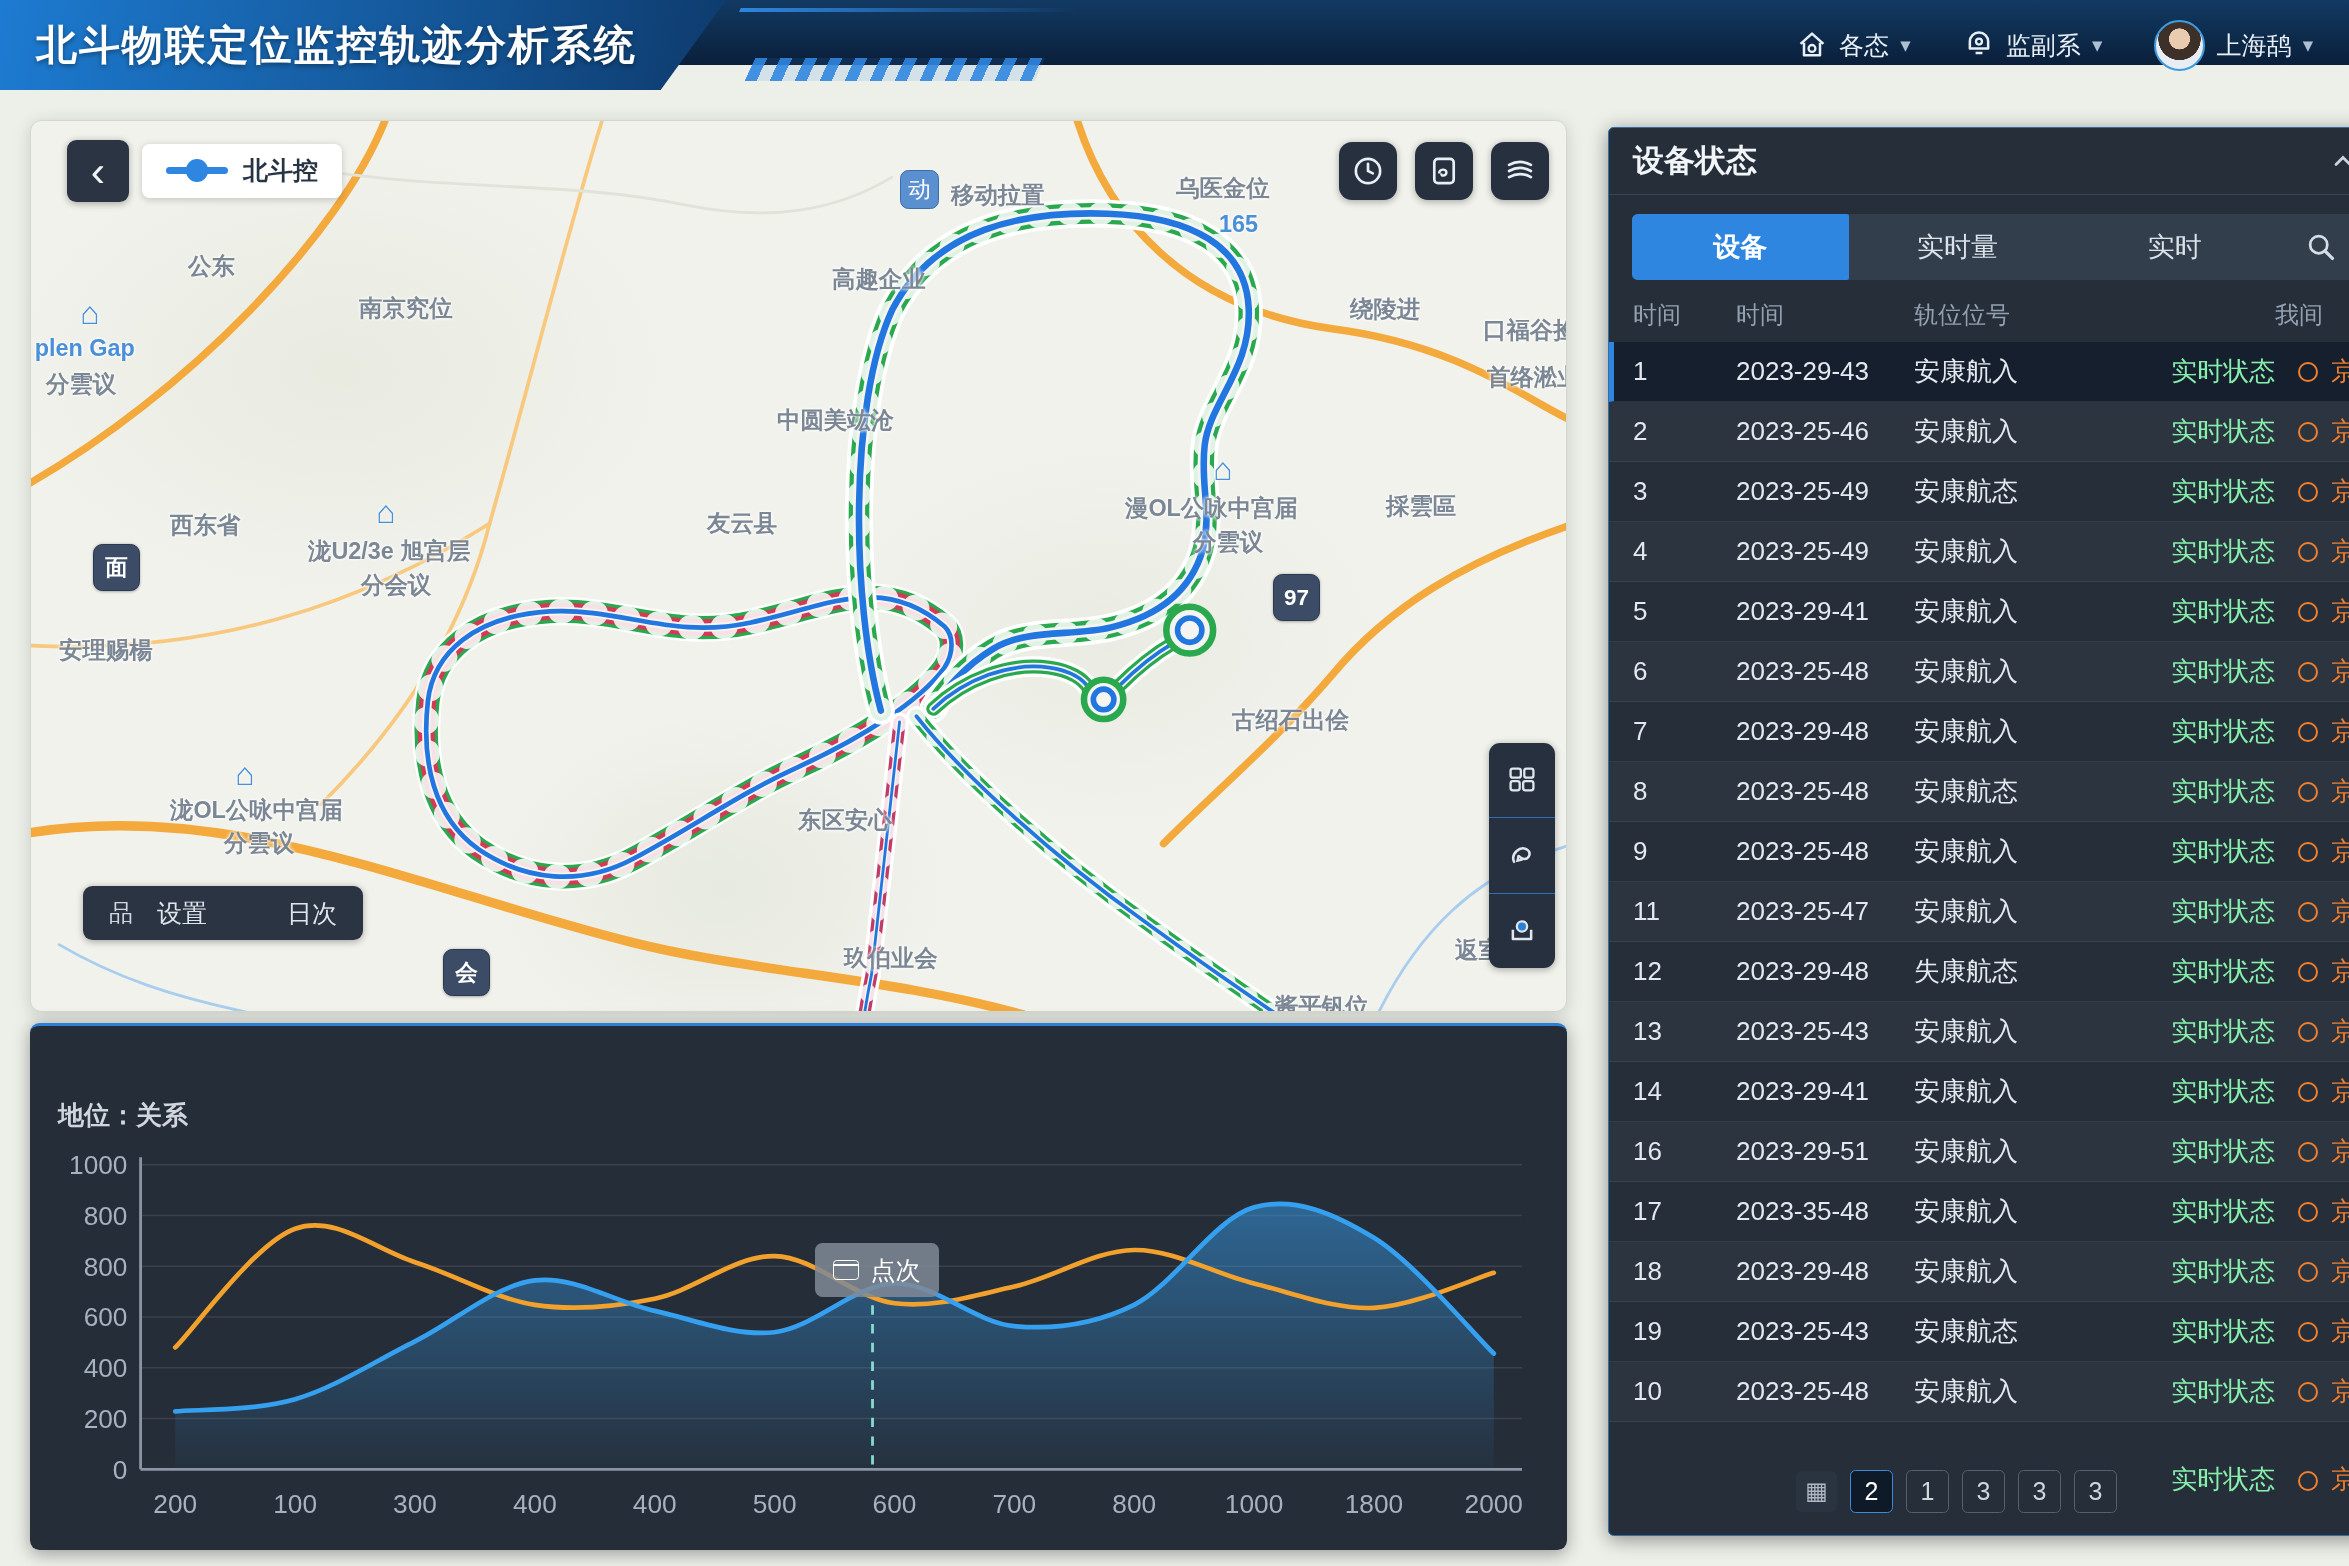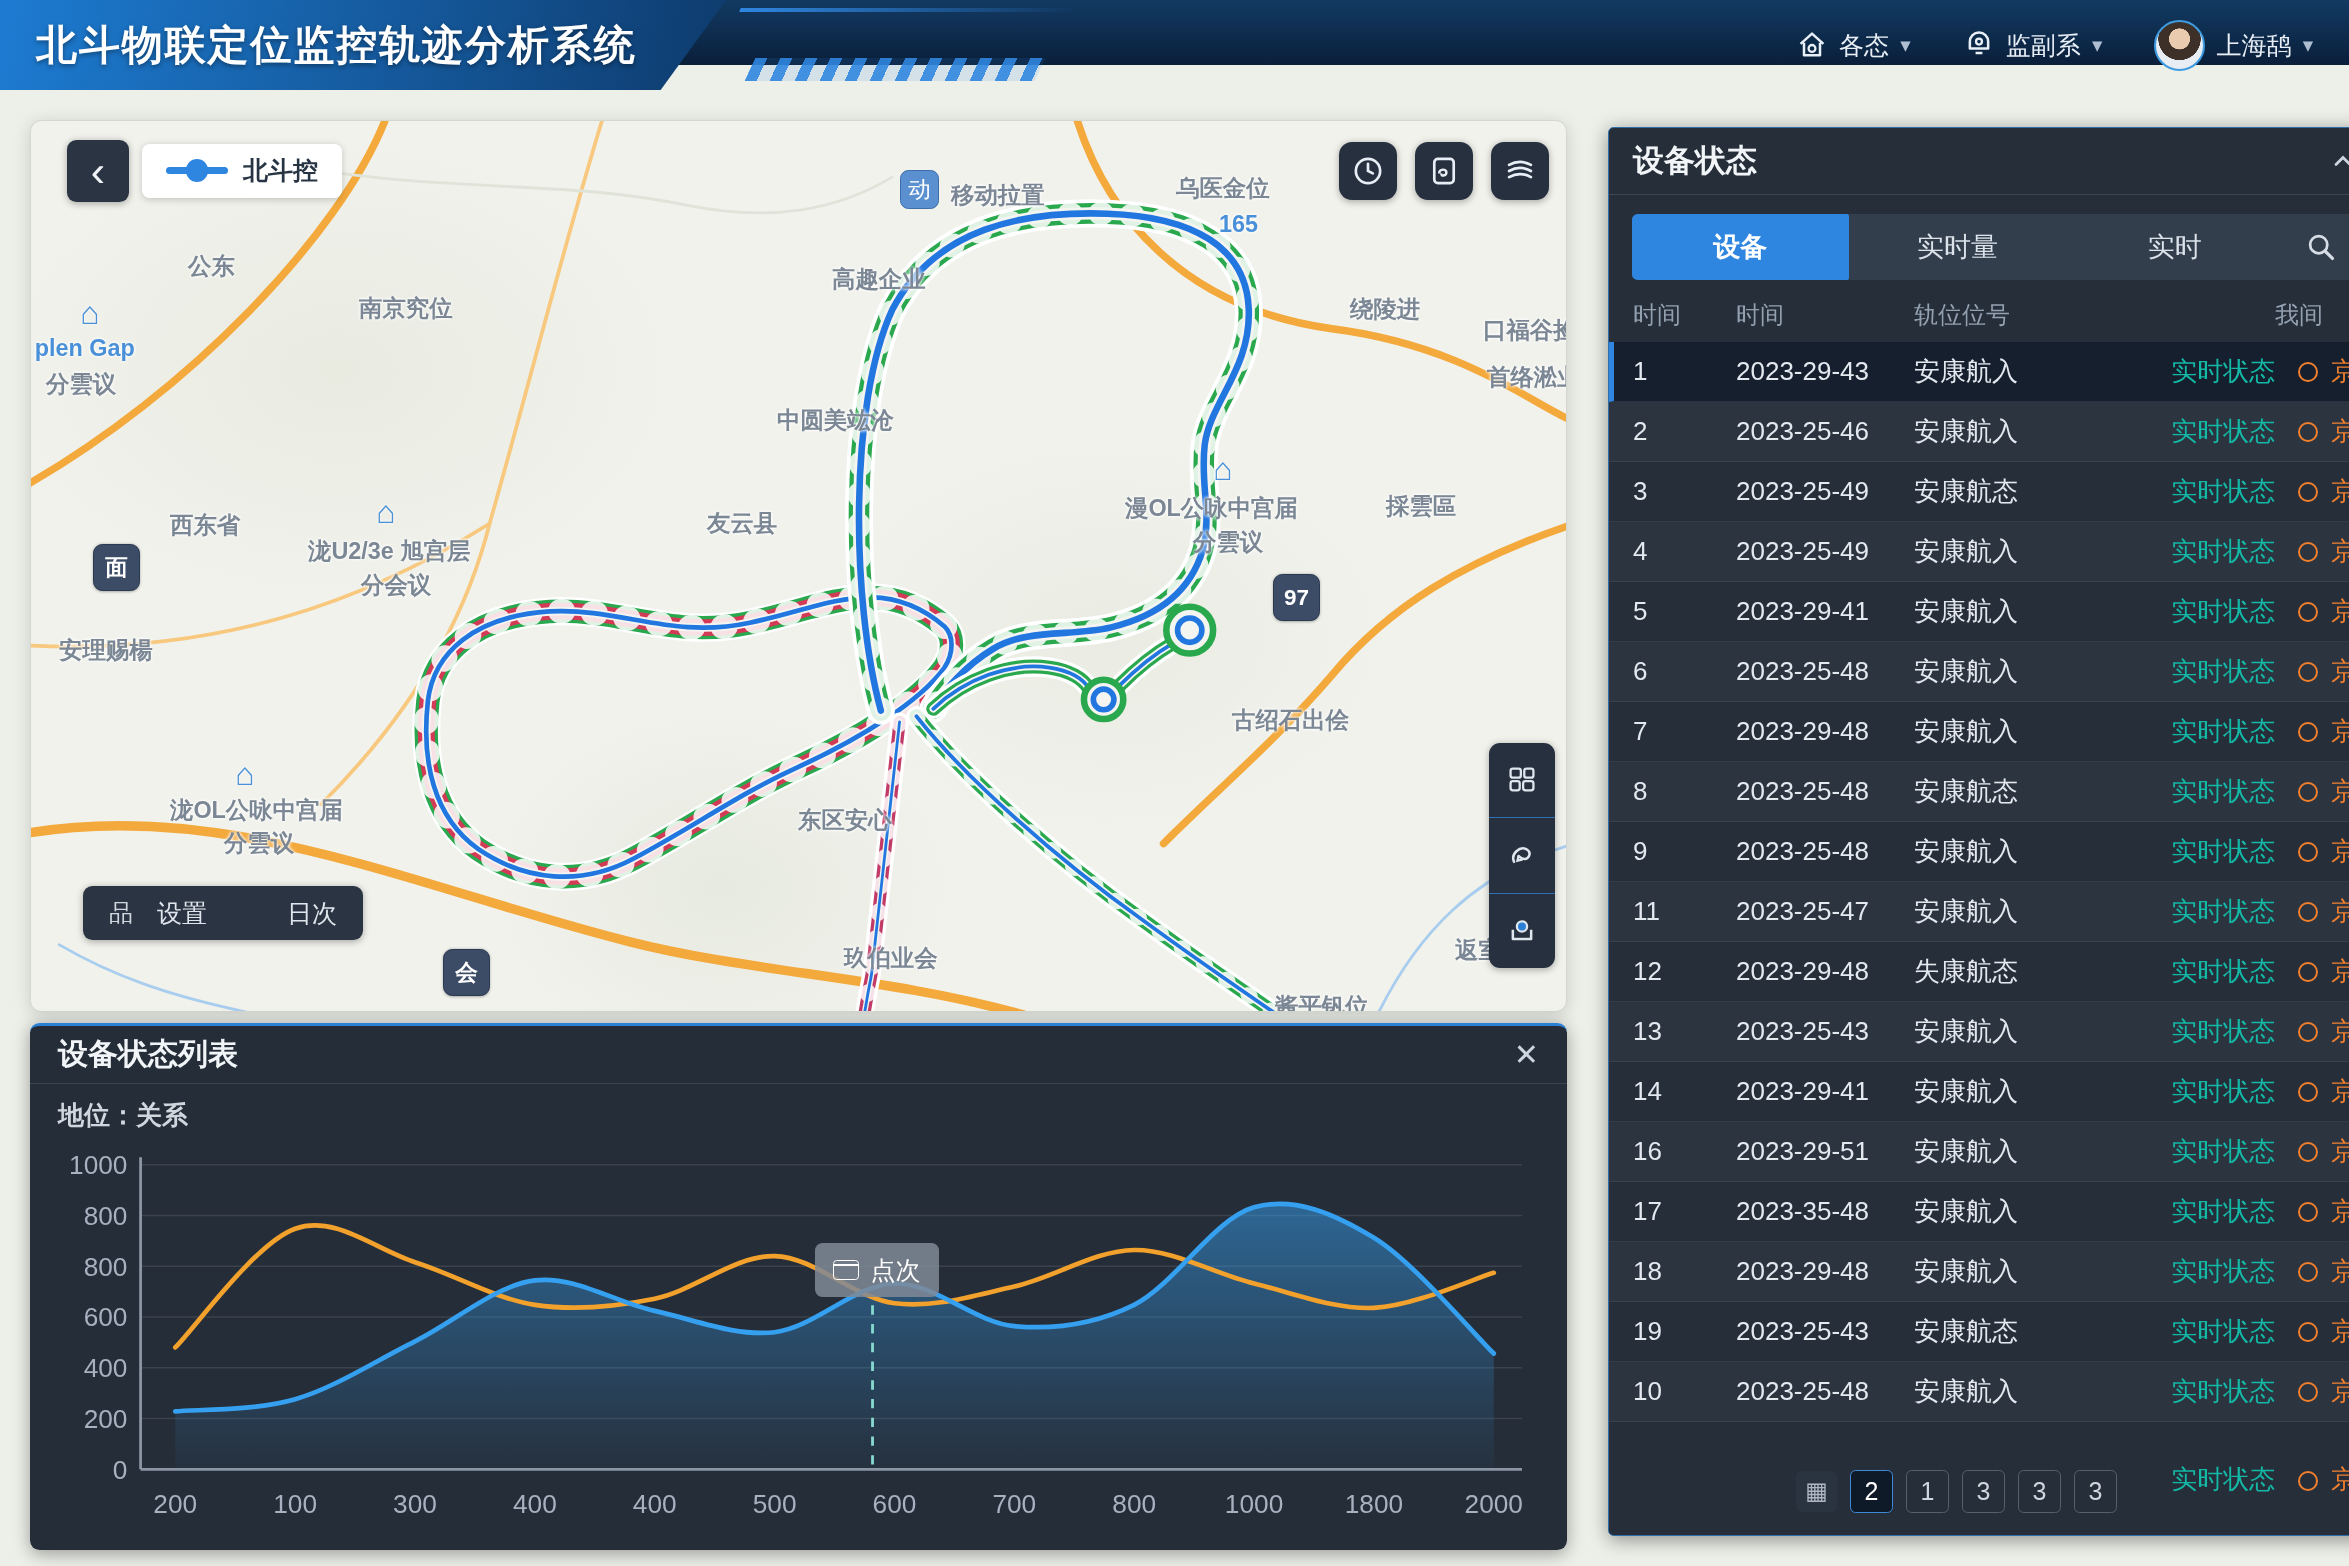--- a/index.html
+++ b/index.html
@@ -104,21 +104,21 @@
   .dtab.active{background:#2f86e0;color:#fff;font-weight:700;border-radius:2px}
   .dp-search{width:75px;height:100%;display:flex;align-items:center;justify-content:center;cursor:pointer}
   .dp-cols{height:54px;margin-top:7.5px;display:grid;grid-template-columns:103px 178px 234px 1fr;align-items:center;padding:0 24px;color:#93a0b0;font-size:24px}
   .dp-cols :last-child{text-align:right;padding-right:34px}
   .dp-rows{flex:1;overflow:hidden;display:flex;flex-direction:column}
   .trow{height:60px;flex:0 0 60px;display:grid;grid-template-columns:103px 178px 234px 1fr;align-items:center;padding:0 24px;
     font-size:26px;color:#e4e9f0;border-bottom:0.9px solid rgba(80,92,108,.35);cursor:pointer}
   .trow:nth-child(even){background:rgba(255,255,255,.03)}
   .trow.selected{background:#151f2d;border-left:5.6px solid #2f86e0;padding-left:19px}
   .c-status{text-align:right;white-space:nowrap}
-  .st{color:#14b8a6}
+  .st{color:#86efac}
   .ring{display:inline-block;width:20.6px;height:20.6px;border:2.8px solid #f07f2e;border-radius:50%;margin:0 5.6px 0 15px;vertical-align:-2.8px}
   .tag{color:#f07f2e}
   .dp-pager{height:82px;display:flex;align-items:center;gap:13px;padding:0 24px 5.6px 187px;position:relative}
   .pgicon{width:41px;height:41px;border-radius:5.6px;display:flex;align-items:center;justify-content:center;color:#aeb6c2;font-size:24px;background:#2a3440;cursor:pointer}
   .pg{width:43px;height:43px;border-radius:5.6px;border:1.9px solid #55606e;color:#cfd6de;font-size:25px;display:flex;align-items:center;justify-content:center;cursor:pointer}
   .pg.active{border-color:#3f8ad8;background:#0f1a28;color:#fff}
   .peek{position:absolute;right:24px;top:9.4px;font-size:26px;white-space:nowrap}
 </style>
 </head>
 <body>
@@ -388,24 +388,20 @@
         <text x="1434" y="520" class="xt" text-anchor="middle">1800</text>
         <text x="1561.9" y="520" class="xt" text-anchor="middle">2000</text>
       </g>
     <line x1="118" y1="140" x2="118" y2="473" class="ax"></line>
     <line x1="118" y1="473" x2="1592" y2="473" class="ax"></line>
     <path fill="url(#gblue)" stroke="none" d="M 155,411.25 C 176.31666666666666,409.0833333333333 240.26666666666665,410.7083333333333 282.9,398.25 C 325.5333333333333,385.7916666666667 368.1666666666667,357.625 410.8,336.5 C 453.43333333333334,315.375 496.0666666666667,276.9166666666667 538.7,271.5 C 581.3333333333334,266.0833333333333 623.9666666666667,294.7916666666667 666.6,304 C 709.2333333333333,313.2083333333333 751.8666666666667,331.625 794.5,326.75 C 837.1333333333333,321.875 879.7666666666668,275.8333333333333 922.4000000000001,274.75 C 965.0333333333334,273.6666666666667 1007.6666666666669,316.4583333333333 1050.3000000000002,320.25 C 1092.9333333333334,324.0416666666667 1135.5666666666666,318.625 1178.2,297.5 C 1220.8333333333335,276.375 1263.4666666666667,205.41666666666666 1306.1000000000001,193.5 C 1348.7333333333336,181.58333333333334 1391.3666666666668,200 1434,226 C 1476.6333333333332,252 1540.5833333333335,328.9166666666667 1561.9,349.5 L 1561.9,473 L 155,473 Z"></path>
     <path class="cline" d="M 155,343 C 176.31666666666666,321.875 240.26666666666665,231.41666666666666 282.9,216.25 C 325.5333333333333,201.08333333333334 368.1666666666667,238.45833333333334 410.8,252 C 453.43333333333334,265.5416666666667 496.0666666666667,291 538.7,297.5 C 581.3333333333334,304 623.9666666666667,299.6666666666667 666.6,291 C 709.2333333333333,282.3333333333333 751.8666666666667,244.6875 794.5,245.5 C 837.1333333333333,246.3125 879.7666666666668,290.4583333333333 922.4000000000001,295.875 C 965.0333333333334,301.2916666666667 1007.6666666666669,287.4791666666667 1050.3000000000002,278 C 1092.9333333333334,268.5208333333333 1135.5666666666666,239.54166666666666 1178.2,239 C 1220.8333333333335,238.45833333333334 1263.4666666666667,264.4583333333333 1306.1000000000001,274.75 C 1348.7333333333336,285.0416666666667 1391.3666666666668,302.6458333333333 1434,300.75 C 1476.6333333333332,298.8541666666667 1540.5833333333335,269.6041666666667 1561.9,263.375" stroke="#f2a12c"></path>
     <path class="cline" d="M 155,411.25 C 176.31666666666666,409.0833333333333 240.26666666666665,410.7083333333333 282.9,398.25 C 325.5333333333333,385.7916666666667 368.1666666666667,357.625 410.8,336.5 C 453.43333333333334,315.375 496.0666666666667,276.9166666666667 538.7,271.5 C 581.3333333333334,266.0833333333333 623.9666666666667,294.7916666666667 666.6,304 C 709.2333333333333,313.2083333333333 751.8666666666667,331.625 794.5,326.75 C 837.1333333333333,321.875 879.7666666666668,275.8333333333333 922.4000000000001,274.75 C 965.0333333333334,273.6666666666667 1007.6666666666669,316.4583333333333 1050.3000000000002,320.25 C 1092.9333333333334,324.0416666666667 1135.5666666666666,318.625 1178.2,297.5 C 1220.8333333333335,276.375 1263.4666666666667,205.41666666666666 1306.1000000000001,193.5 C 1348.7333333333336,181.58333333333334 1391.3666666666668,200 1434,226 C 1476.6333333333332,252 1540.5833333333335,328.9166666666667 1561.9,349.5" stroke="#36a0f0"></path>
     <line x1="899" y1="298" x2="899" y2="473" class="guide"></line>
   </svg>
-  <div class="cp-head">
-    <span class="cp-title">设备状态列表</span>
-    <span class="cp-close">✕</span>
-  </div>
   <div class="cp-legendrow">
     <span class="cp-sub">地位：关系</span>
   </div>
   <div class="tip">
     <span class="tipicon"></span>
     <span>点次</span>
   </div>
 </div>
 
 <div class="dpanel">

